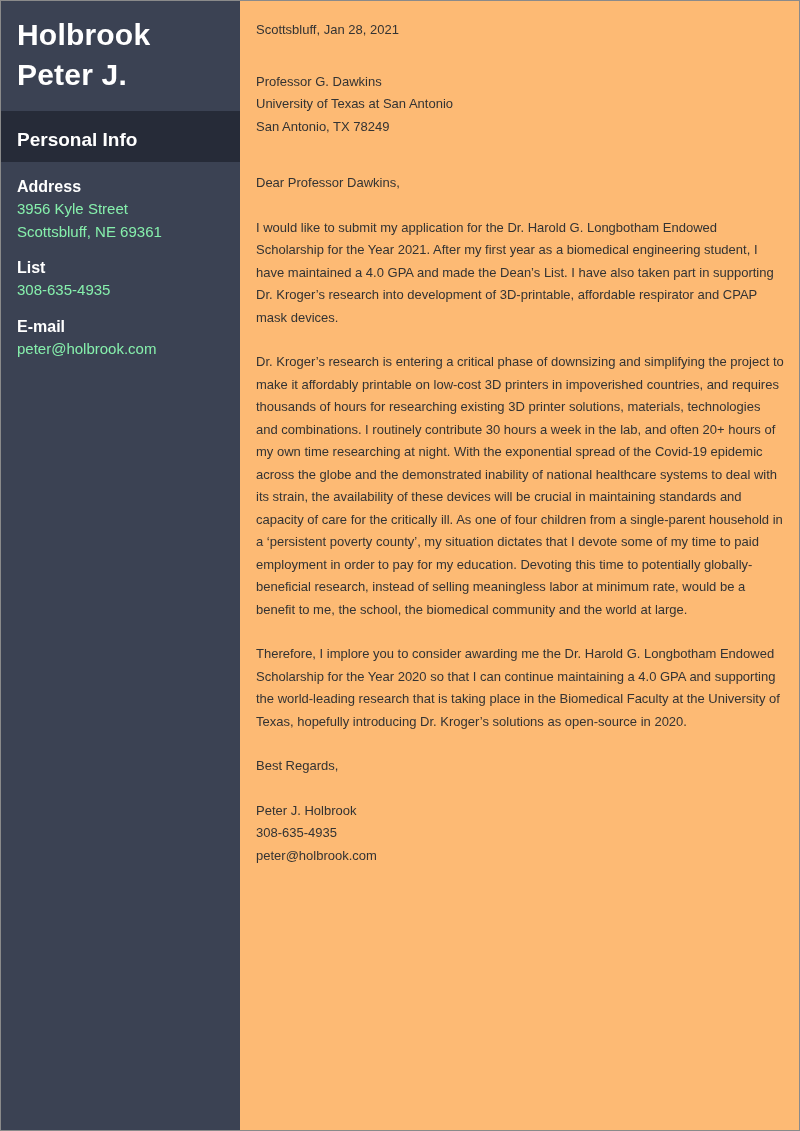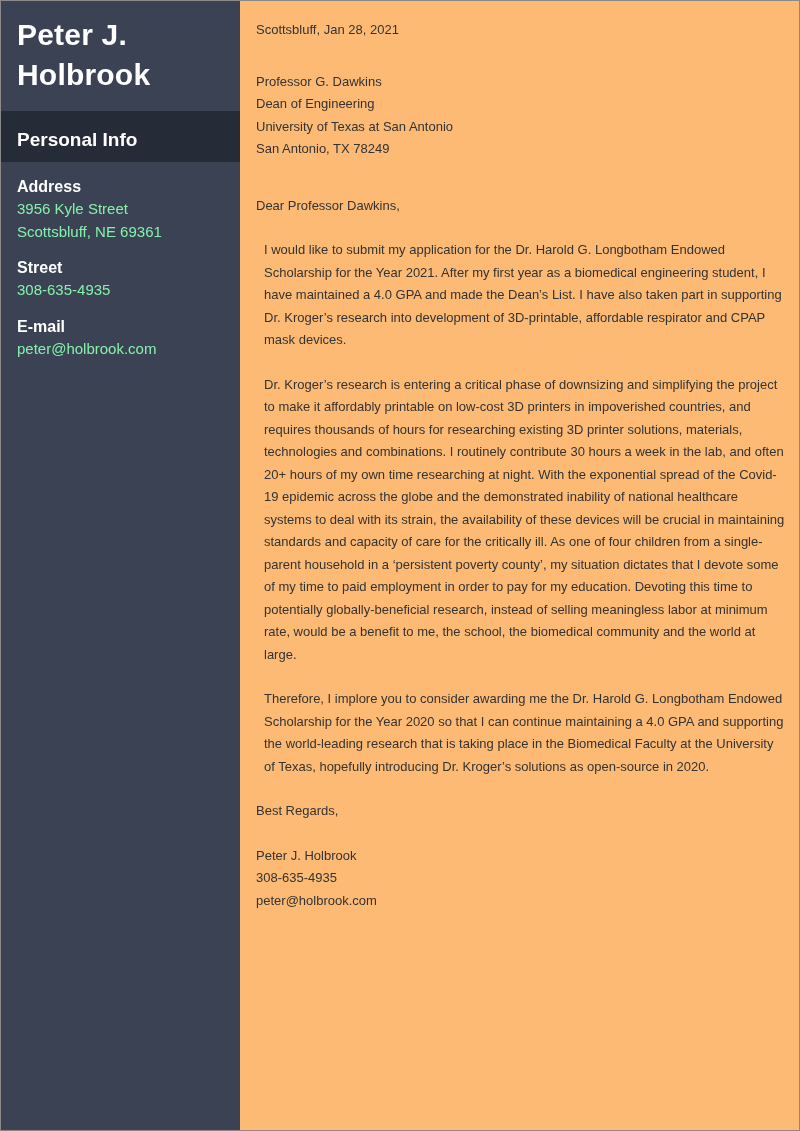--- a/index.html
+++ b/index.html
@@ -93,76 +93,75 @@
   .recipient-block {
     margin-bottom: 34px;
   }
   .salutation {
     margin-bottom: 22px;
   }
   .para {
     font-size: 13px;
     line-height: 22.5px;
     color: #333333;
-    margin: 0 0 22px 8px;
+    margin: 0 0 22px 0;
     text-align: left;
   }
   .closing {
     margin-bottom: 22px;
   }
   .signature-block .letter-line {
     line-height: 22.5px;
   }
 </style>
 </head>
 <body>
 
 <div class="page">
 
   <aside class="sidebar">
 
     <div class="name-block">
+      <div class="name-line">Holbrook</div>
       <div class="name-line">Peter J.</div>
-      <div class="name-line">Holbrook</div>
     </div>
 
     <div class="section-band">
       <div class="section-band-title">Personal Info</div>
     </div>
 
     <div class="details">
 
       <div class="detail-group">
         <div class="detail-label">Address</div>
         <div class="detail-value">3956 Kyle Street</div>
         <div class="detail-value">Scottsbluff, NE 69361</div>
       </div>
 
       <div class="detail-group">
-        <div class="detail-label">Street</div>
+        <div class="detail-label">List</div>
         <div class="detail-value">308-635-4935</div>
       </div>
 
       <div class="detail-group">
         <div class="detail-label">E-mail</div>
         <div class="detail-value">peter@holbrook.com</div>
       </div>
 
     </div>
 
     <div class="sidebar-filler"></div>
   </aside>
 
   <main class="letter">
 
     <div class="letter-line date-line">Scottsbluff, Jan 28, 2021</div>
 
     <div class="recipient-block">
       <div class="letter-line">Professor G. Dawkins</div>
-      <div class="letter-line">Dean of Engineering</div>
       <div class="letter-line">University of Texas at San Antonio</div>
       <div class="letter-line">San Antonio, TX 78249</div>
     </div>
 
     <div class="letter-line salutation">Dear Professor Dawkins,</div>
 
     <p class="para">I would like to submit my application for the Dr. Harold G. Longbotham Endowed Scholarship for the Year 2021. After my first year as a biomedical engineering student, I have maintained a 4.0 GPA and made the Dean’s List. I have also taken part in supporting Dr. Kroger’s research into development of 3D-printable, affordable respirator and CPAP mask devices.</p>
     <p class="para">Dr. Kroger’s research is entering a critical phase of downsizing and simplifying the project to make it affordably printable on low-cost 3D printers in impoverished countries, and requires thousands of hours for researching existing 3D printer solutions, materials, technologies and combinations. I routinely contribute 30 hours a week in the lab, and often 20+ hours of my own time researching at night. With the exponential spread of the Covid-19 epidemic across the globe and the demonstrated inability of national healthcare systems to deal with its strain, the availability of these devices will be crucial in maintaining standards and capacity of care for the critically ill. As one of four children from a single-parent household in a ‘persistent poverty county’, my situation dictates that I devote some of my time to paid employment in order to pay for my education. Devoting this time to potentially globally-beneficial research, instead of selling meaningless labor at minimum rate, would be a benefit to me, the school, the biomedical community and the world at large.</p>
     <p class="para">Therefore, I implore you to consider awarding me the Dr. Harold G. Longbotham Endowed Scholarship for the Year 2020 so that I can continue maintaining a 4.0 GPA and supporting the world-leading research that is taking place in the Biomedical Faculty at the University of Texas, hopefully introducing Dr. Kroger’s solutions as open-source in 2020.</p>
 

